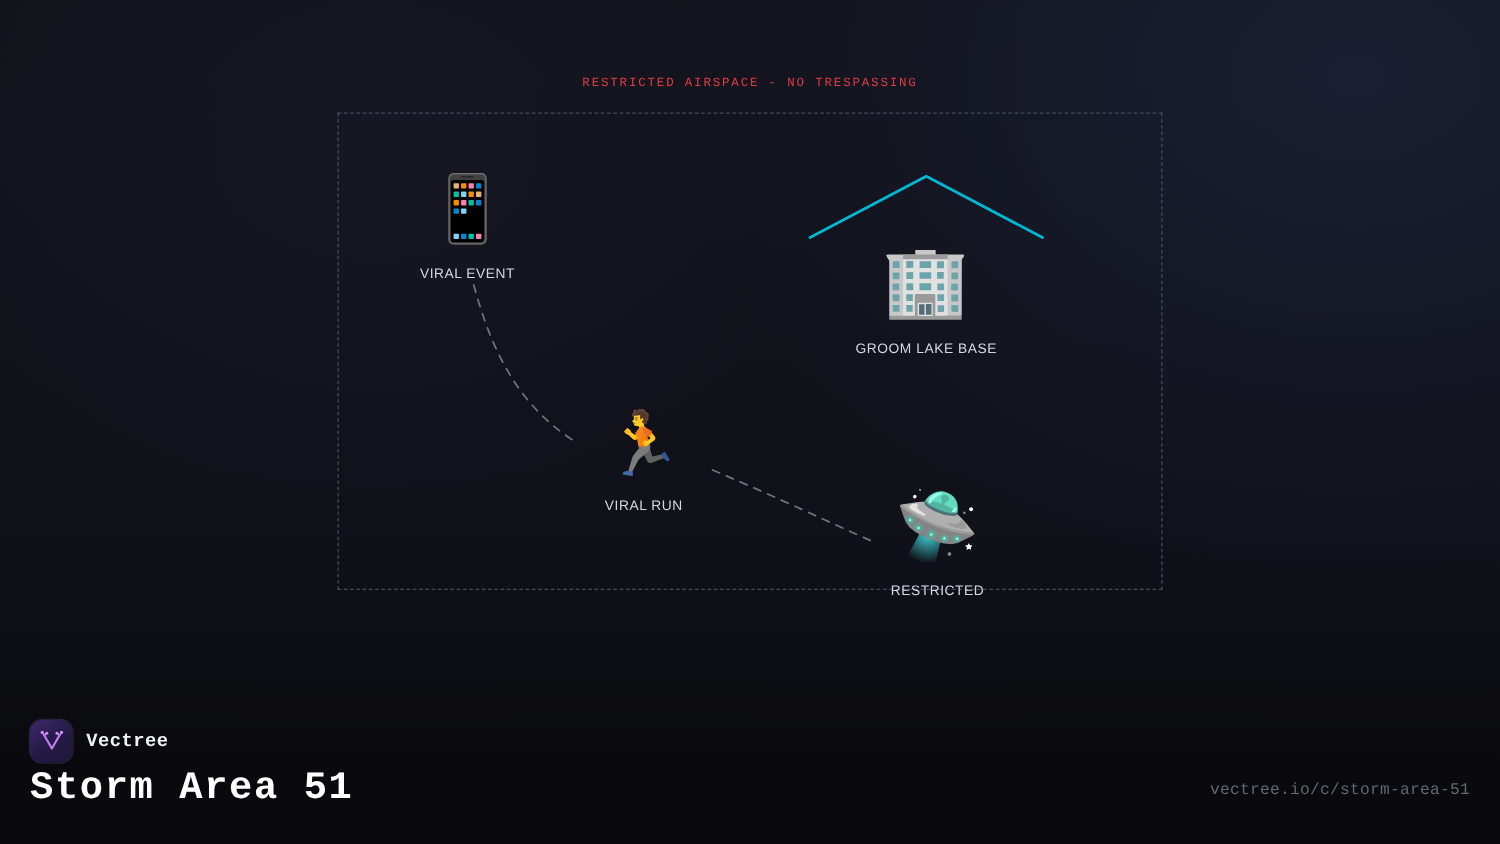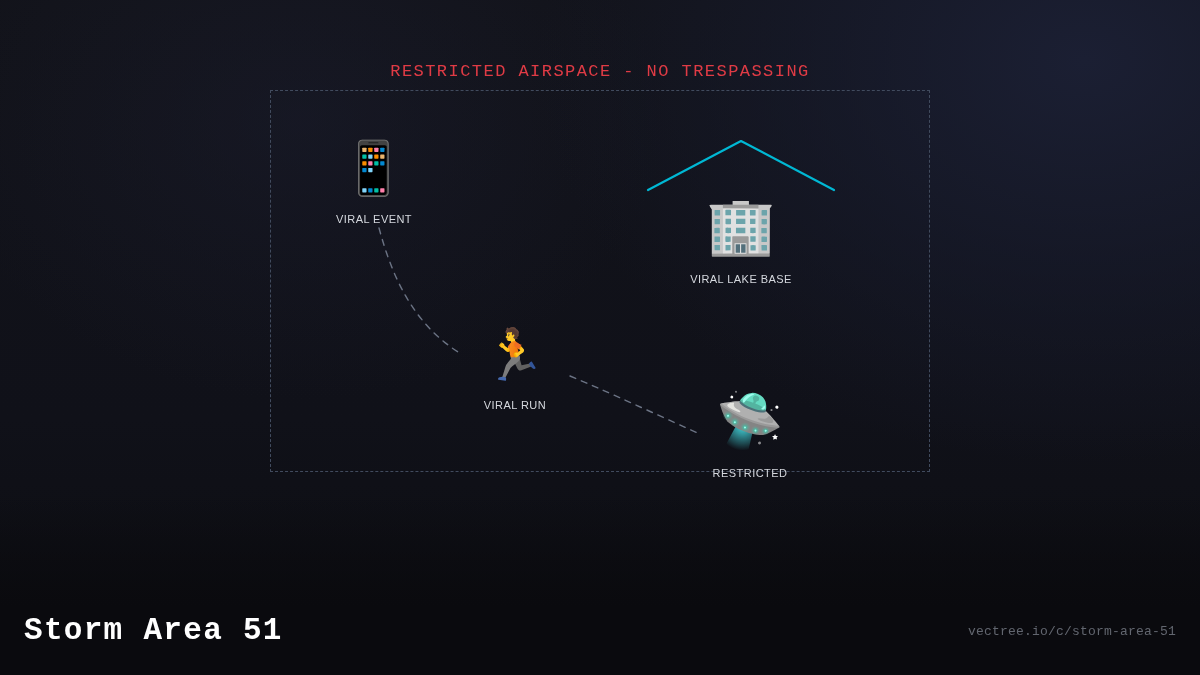--- a/index.html
+++ b/index.html
@@ -35,21 +35,21 @@
   }
 
   
   .banner {
     position: absolute;
     top: 62px;
     left: 0;
     width: 1200px;
     text-align: center;
     font-family: "Liberation Mono", "DejaVu Sans Mono", monospace;
-    font-size: 17px;
+    font-size: 10px;
     letter-spacing: 1.45px;
     color: #e03b45;
   }
 
   
   .zone {
     position: absolute;
     left: 270px;
     top: 90px;
     width: 660px;
@@ -162,32 +162,46 @@
     <polyline points="648,190 741,141 834,190" fill="none" stroke="#00b8d4" stroke-width="2.2" stroke-linecap="round" stroke-linejoin="round"></polyline>
   </svg>
 
   <div class="node" id="node-0">
     <span class="glyph">📱</span>
     <span class="label">VIRAL EVENT</span>
   </div>
 
   <div class="node" id="node-1">
     <span class="glyph">🏢</span>
-    <span class="label">VIRAL LAKE BASE</span>
+    <span class="label">GROOM LAKE BASE</span>
   </div>
 
   <div class="node" id="node-2">
     <span class="glyph">🏃</span>
     <span class="label">VIRAL RUN</span>
   </div>
 
   <div class="node" id="node-3">
     <span class="glyph">🛸</span>
     <span class="label">RESTRICTED</span>
   </div>
 
   <div class="bottom-fade"></div>
 
+  <div class="footer-brand">
+    <span class="logo-badge">
+      <svg width="21" height="21" viewBox="0 0 24 24" aria-hidden="true">
+        <path d="M5 6 L12 18 L19 6" fill="none" stroke="#c07df0" stroke-width="2" stroke-linecap="round" stroke-linejoin="round"></path>
+        <path d="M5 6 L3.2 3.4 M5 6 L7.4 4.1" fill="none" stroke="#c07df0" stroke-width="1.6" stroke-linecap="round"></path>
+        <path d="M19 6 L16.6 4.1 M19 6 L20.8 3.4" fill="none" stroke="#c07df0" stroke-width="1.6" stroke-linecap="round"></path>
+        <circle cx="3.2" cy="3.4" r="1.5" fill="#d18ef5"></circle>
+        <circle cx="7.4" cy="4.1" r="1.3" fill="#d18ef5"></circle>
+        <circle cx="16.6" cy="4.1" r="1.3" fill="#d18ef5"></circle>
+        <circle cx="20.8" cy="3.4" r="1.5" fill="#d18ef5"></circle>
+      </svg>
+    </span>
+    <span class="brand-name">Vectree</span>
+  </div>
 
   <div class="footer-title">Storm Area 51</div>
   <div class="footer-url">vectree.io/c/storm-area-51</div>
 
 </div>
 
 </body></html>

